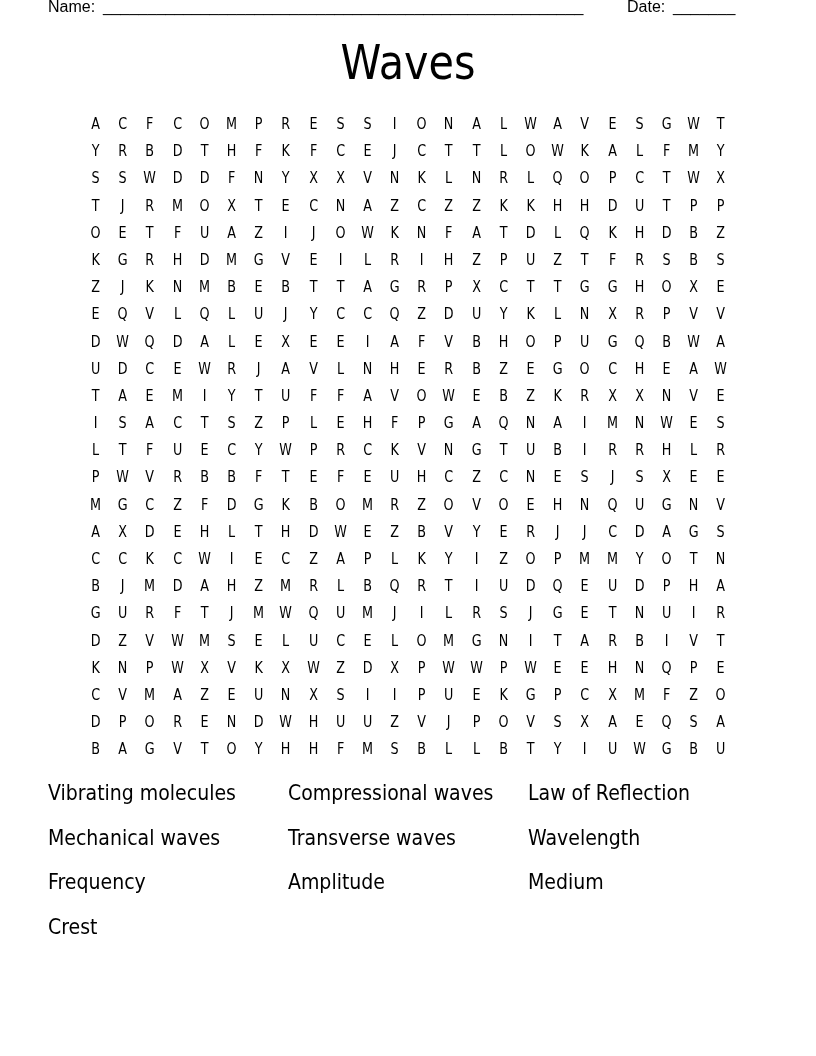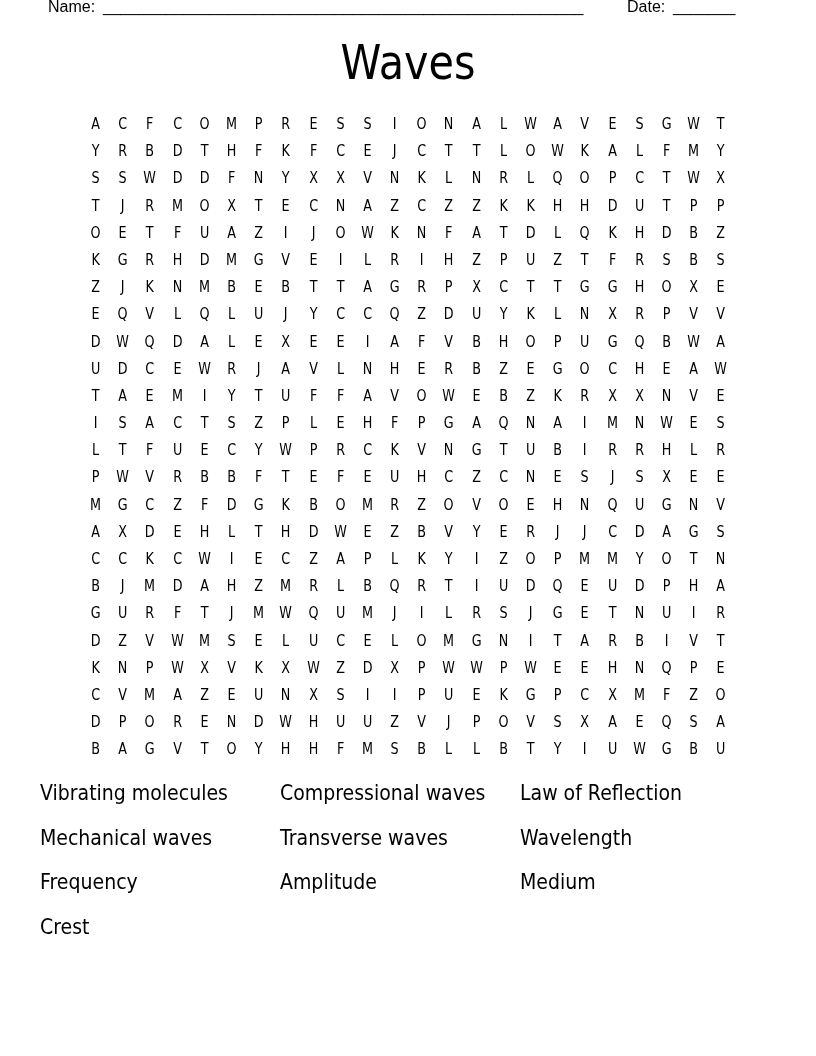--- a/index.html
+++ b/index.html
@@ -20,21 +20,21 @@
     }
     .grid {
       position: absolute; left: 82px; top: 111px;
       display: grid; grid-template-columns: repeat(24, 27.2px); grid-auto-rows: 27.2px;
     }
     .cell {
       font-family: "DejaVu Sans", sans-serif; font-size: 15px; text-align: center;
       line-height: 27.2px; transform: scaleX(0.85);
     }
     .words {
-      position: absolute; left: 40px; top: 778px; width: 720px;
+      position: absolute; left: 48px; top: 778px; width: 720px;
       display: grid; grid-template-columns: 240px 240px 240px; grid-auto-rows: 44.7px;
     }
     .word {
       font-family: "DejaVu Sans", sans-serif; font-size: 22px; line-height: 30px;
       white-space: nowrap; transform: scaleX(0.86); transform-origin: 0 0;
     }
   </style>
 </head>
 <body>
 

